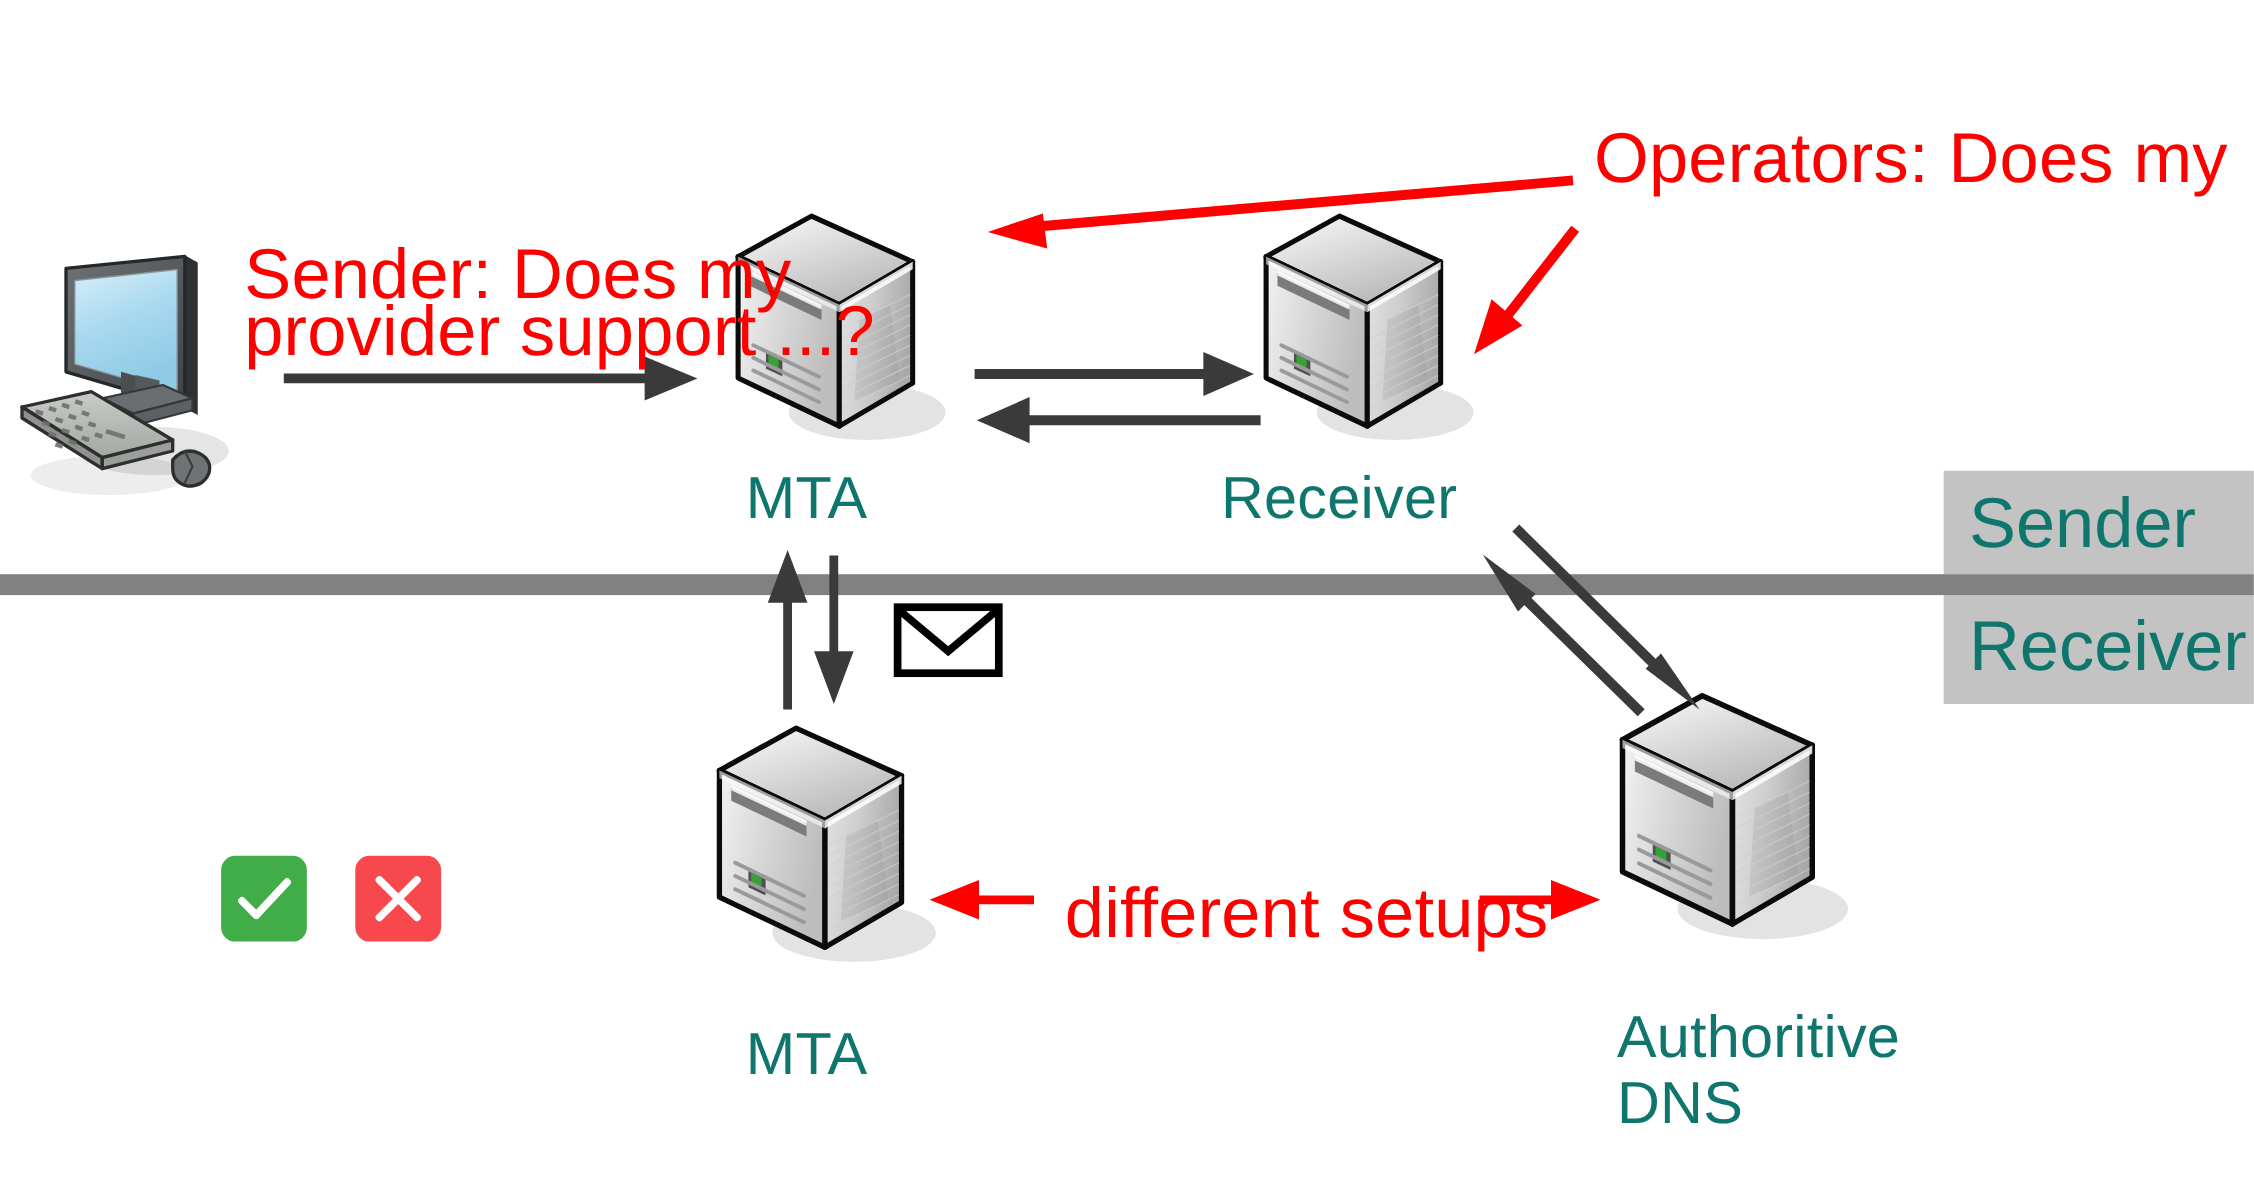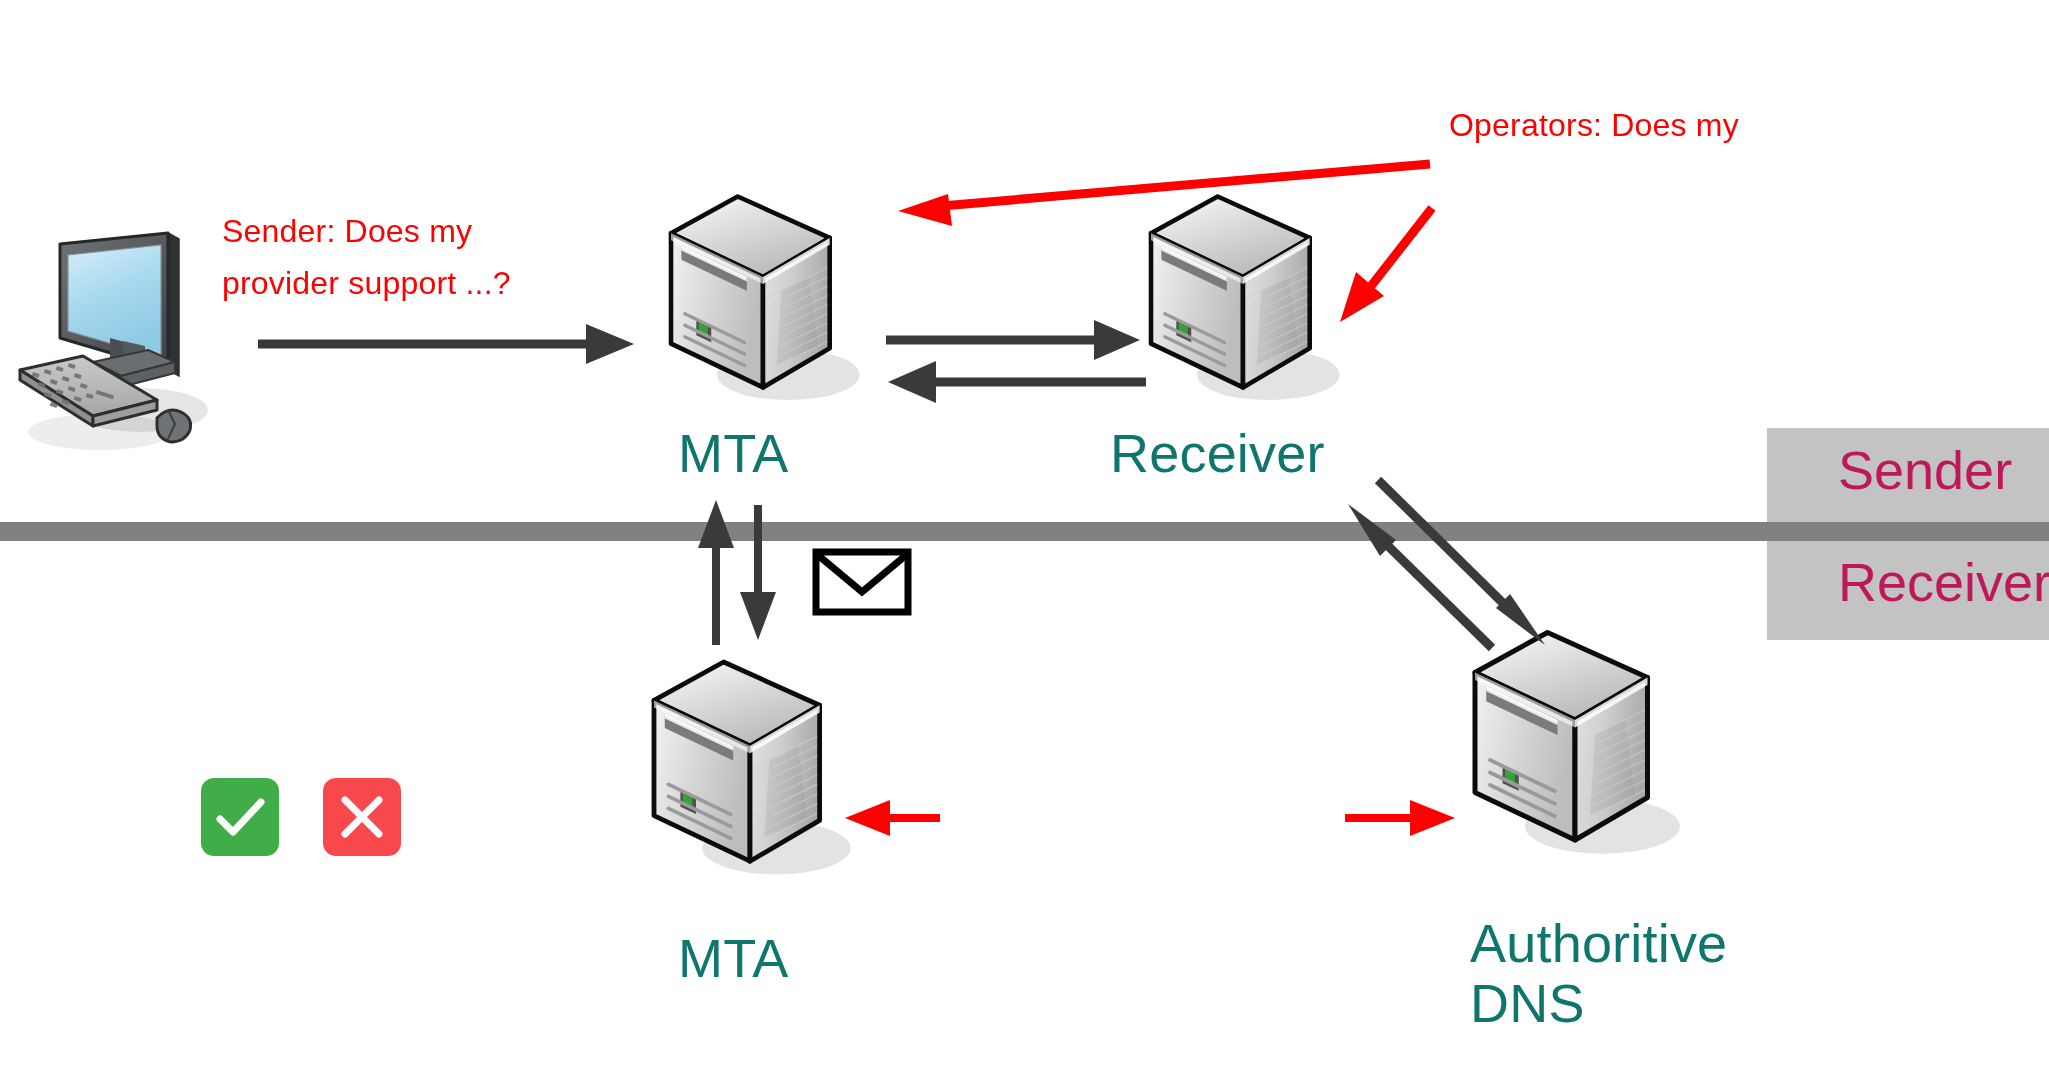--- a/index.html
+++ b/index.html
@@ -1,23 +1,23 @@
 <!DOCTYPE html>
 <html><head>
 <meta charset="utf-8">
 <style>
   html,body{margin:0;padding:0;background:#fff;}
   body{width:2049px;height:1085px;position:relative;overflow:hidden;
        font-family:"Liberation Sans","DejaVu Sans",sans-serif;}
   #stage{position:absolute;left:0;top:0;width:2049px;height:1085px;}
   .abs{position:absolute;}
   .node-label{position:absolute;color:#0f766e;font-size:54px;line-height:1.04;white-space:pre;letter-spacing:.2px;}
-  .ann{position:absolute;color:#fe0000;font-size:32px;line-height:1.12;white-space:pre;letter-spacing:.2px;}
+  .ann{position:absolute;color:#fe0000;font-size:64px;line-height:1.12;white-space:pre;letter-spacing:.2px;}
   .zone-box{position:absolute;background:#c3c3c3;}
-  .zone-label{position:absolute;color:#be185d;font-size:54px;line-height:1;white-space:pre;margin-left:48px;}
+  .zone-label{position:absolute;color:#0f766e;font-size:64px;line-height:1;white-space:pre;}
   .divider{position:absolute;background:#818181;}
   svg{display:block;overflow:visible;}
   .badge{position:absolute;border-radius:13px;}
 </style>
 </head>
 <body>
 
 <div id="stage">
 
   <div class="zone-box" style="left:1767px;top:428px;width:282px;height:94px;"></div>
@@ -368,20 +368,21 @@
       </g>
     </svg>
   </div>
 
   <div class="ann" style="left:222px;top:214px;">Sender: Does my</div>
   <div class="ann" style="left:222px;top:266px;">provider support ...?</div>
 
   <div class="ann" style="left:1449px;top:108px;">Operators: Does my</div>
 
 
+  <div class="ann" style="left:968px;top:795px;">different setups</div>
 
   <div class="badge" style="left:201px;top:778px;width:78px;height:78px;background:#41ad49;">
     <svg width="78" height="78" viewBox="0 0 78 78">
       <polyline points="19,41 32,54 60,24" fill="none" stroke="#ffffff" stroke-width="7" stroke-linecap="round" stroke-linejoin="round"></polyline>
     </svg>
   </div>
   <div class="badge" style="left:323px;top:778px;width:78px;height:78px;background:#f7484e;">
     <svg width="78" height="78" viewBox="0 0 78 78">
       <line x1="22" y1="22" x2="56" y2="56" stroke="#ffffff" stroke-width="7" stroke-linecap="round"></line>
       <line x1="56" y1="22" x2="22" y2="56" stroke="#ffffff" stroke-width="7" stroke-linecap="round"></line>

